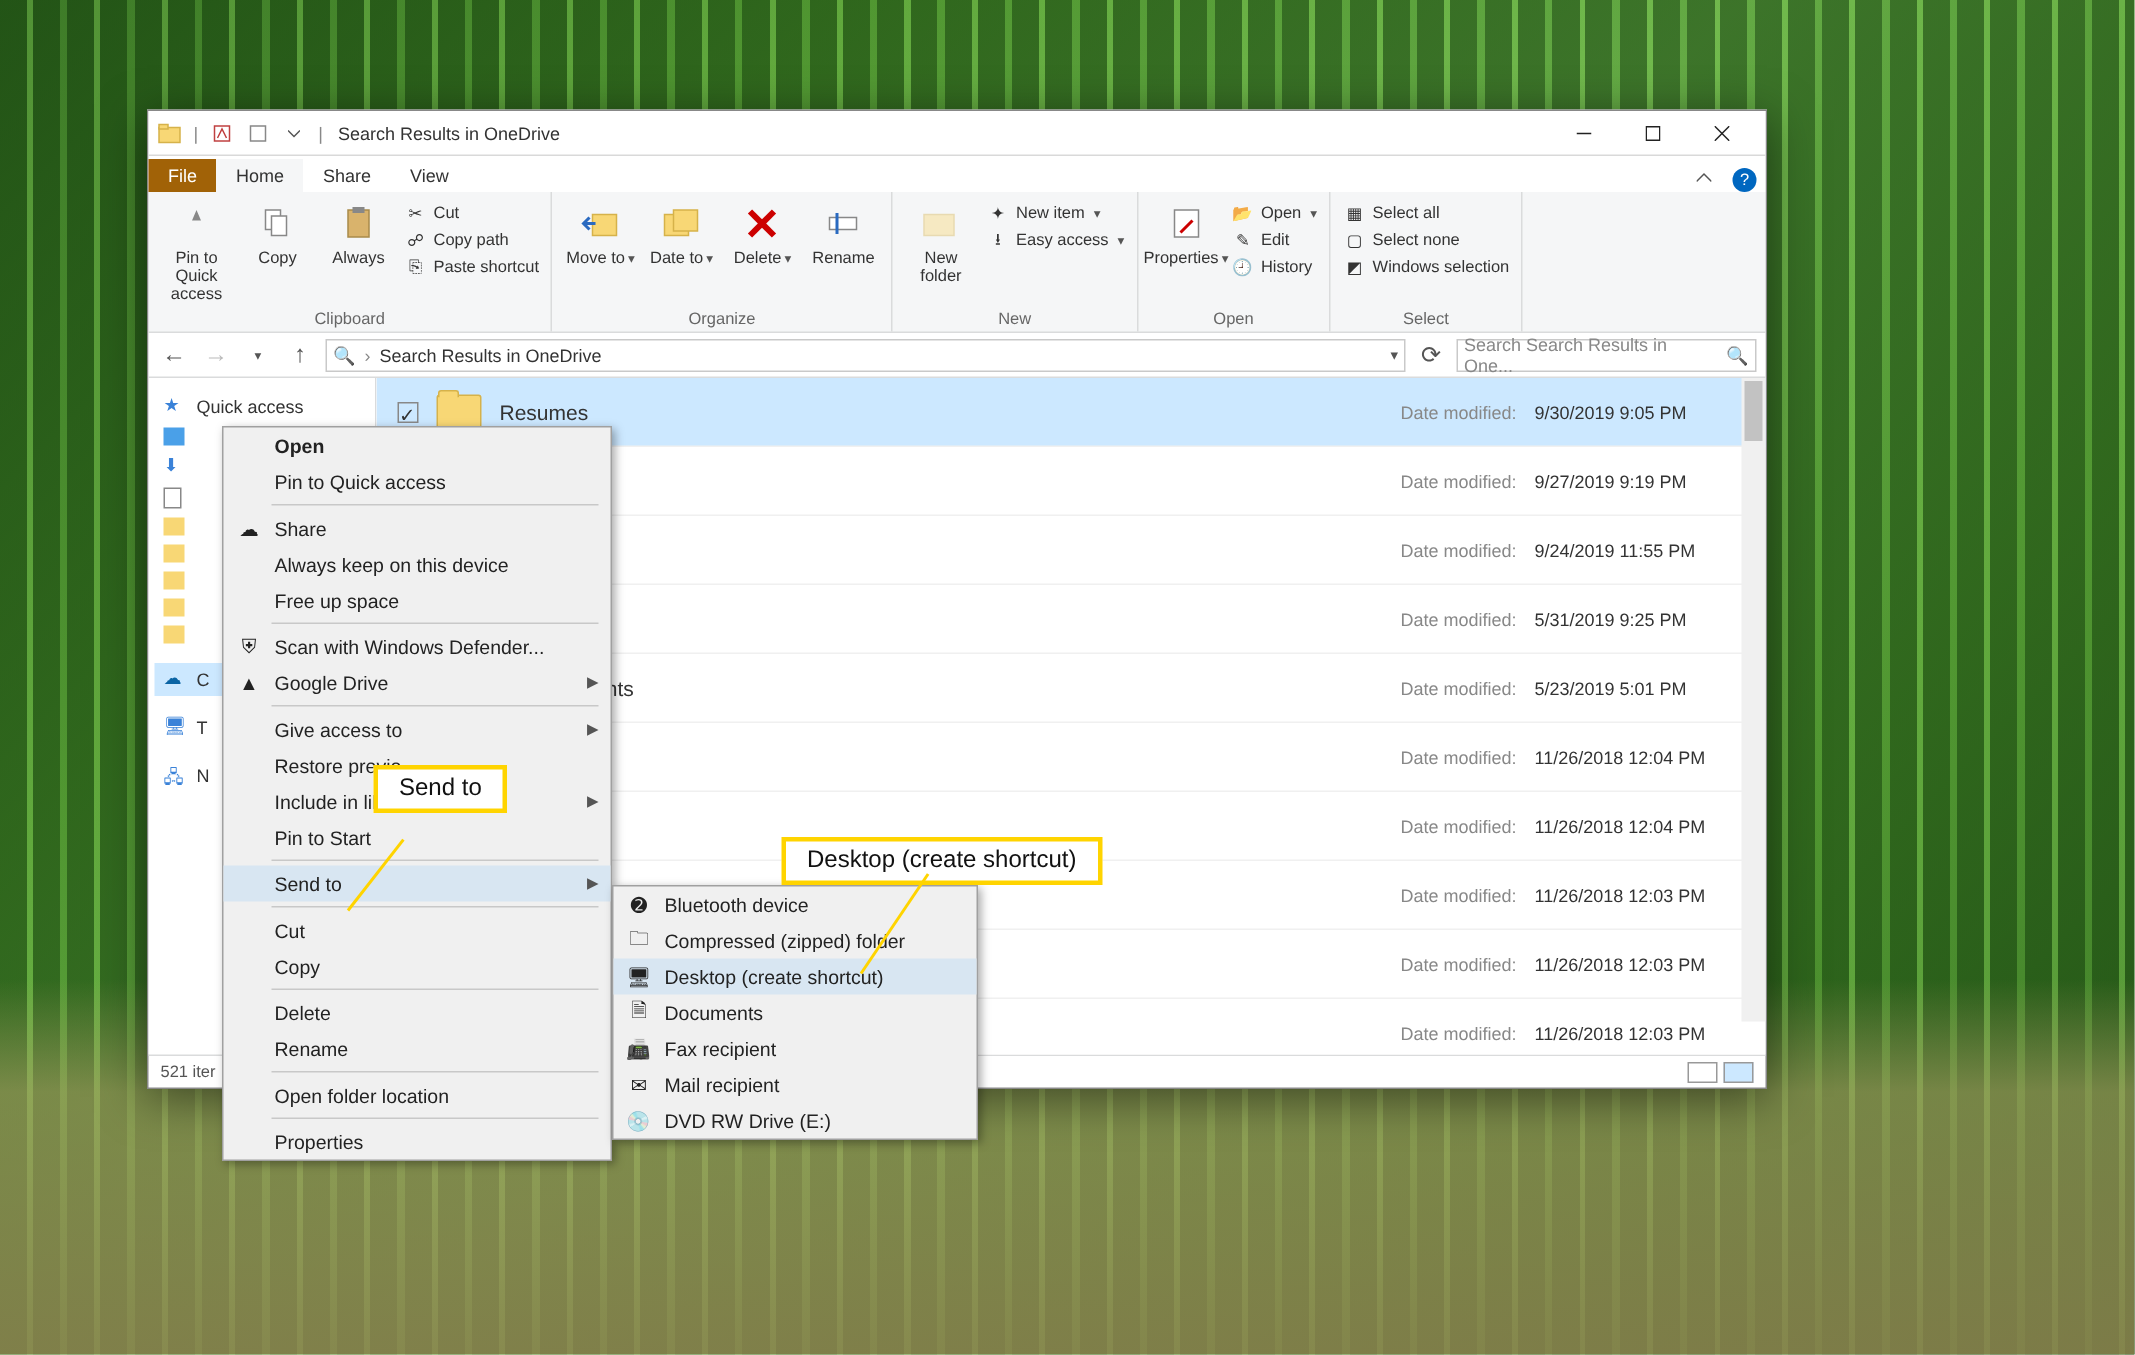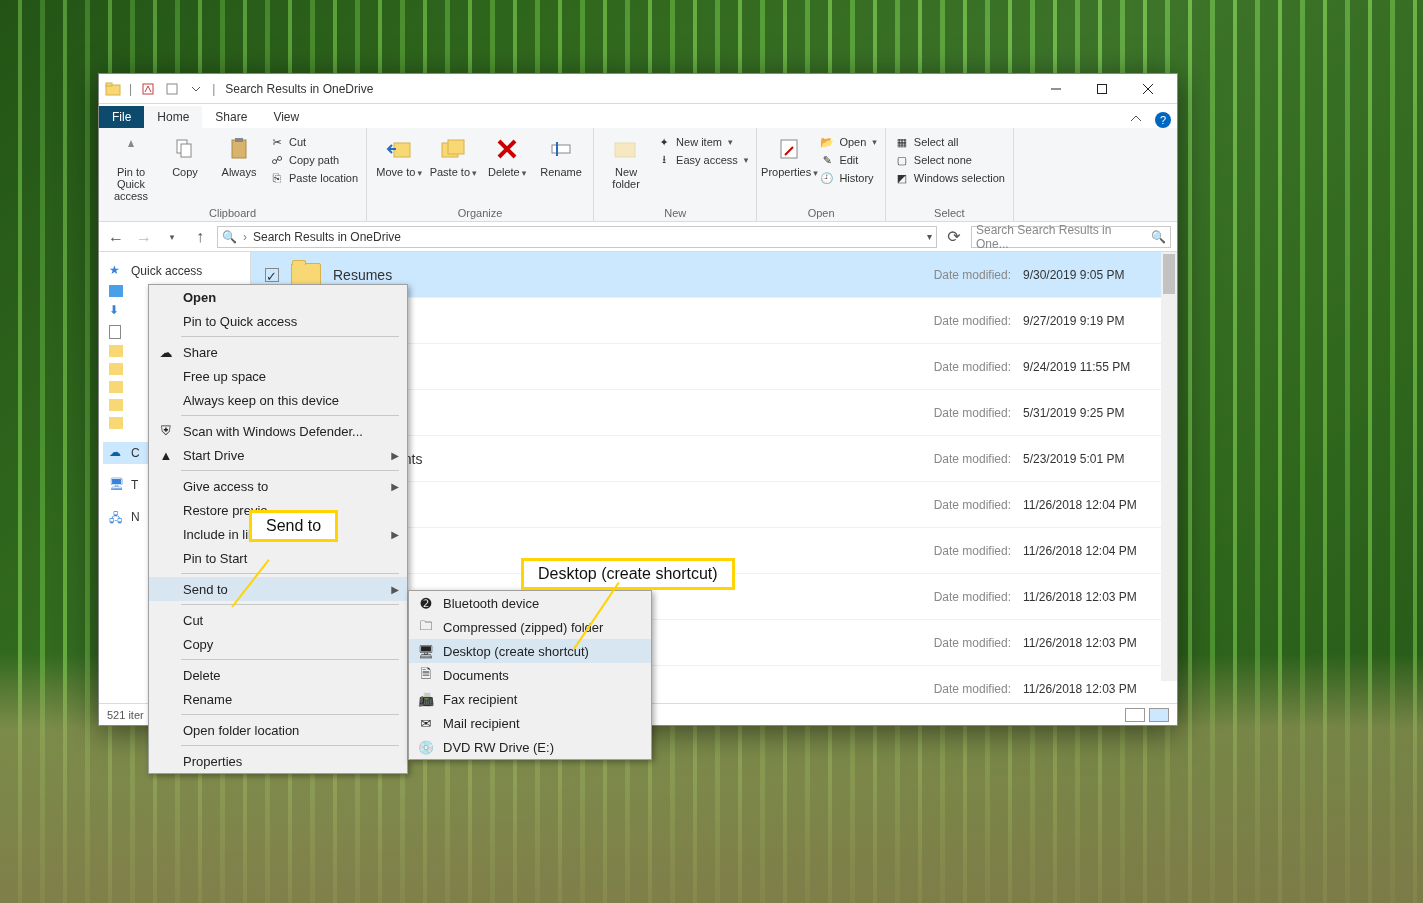--- a/index.html
+++ b/index.html
@@ -21,21 +21,21 @@
 }
 .titlebar { height: 30px; background:#fff; display:flex; align-items:center; padding:0 6px; gap:6px; border-bottom:1px solid #d9d9d9;}
 .tb-icons { display:flex; gap:8px; align-items:center;}
 .tb-icon { width:16px; height:16px; display:flex; align-items:center; justify-content:center; }
 .tb-title { font-size:12px; color:#333; margin-left:4px;}
 .tb-sep { color:#888; font-size:12px;}
 .tb-right { margin-left:auto; display:flex;}
 .win-btn { width:46px; height:30px; display:flex; align-items:center; justify-content:center; color:#222;}
 .tabs { height:24px; background:#fff; display:flex; align-items:flex-end;}
 .tab { padding:3px 12px; font-size:12px; color:#333; border:1px solid transparent;}
-.tab-file { background:#0c4a6e; color:#fff;}
+.tab-file { background:#a16207; color:#fff;}
 .tab-active { background:#f5f6f7;}
 .ribbon { height:94px; background:#f5f6f7; border-bottom:1px solid #dadbdc; display:flex; font-size:11px; color:#333;}
 .rgroup { border-right:1px solid #dadbdc; padding:4px 8px 2px; display:flex; flex-direction:column;}
 .rgroup-body { display:flex; gap:6px; flex:1;}
 .rgroup-label { text-align:center; font-size:11px; color:#666; padding-top:2px;}
 .rbig { width:48px; display:flex; flex-direction:column; align-items:center; gap:2px; padding-top:2px;}
 .rbig-icon { width:30px; height:30px; display:flex; align-items:center; justify-content:center;}
 .rbig-lbl { text-align:center; line-height:12px;}
 .rcol { display:flex; flex-direction:column; gap:2px; padding-top:2px;}
 .ritem { display:flex; align-items:center; gap:4px; white-space:nowrap;}
@@ -180,21 +180,21 @@
           <div class="ritem">
               <span class="ico">✂</span>
               <span>Cut</span>
             </div>
           <div class="ritem">
               <span class="ico">☍</span>
               <span>Copy path</span>
             </div>
           <div class="ritem">
               <span class="ico">⎘</span>
-              <span>Paste location</span>
+              <span>Paste shortcut</span>
             </div>
         </div>
       </div>
       <div class="rgroup-label">Clipboard</div>
     </div>
 
     <div class="rgroup">
       <div class="rgroup-body">
         <div class="rbig">
           <div class="rbig-icon">
@@ -205,21 +205,21 @@
             </div>
           <div class="rbig-lbl"><span>Move to</span><span class="dd">▾</span></div>
         </div>
         <div class="rbig">
           <div class="rbig-icon">
               <svg width="26" height="24">
                 <rect x="2" y="6" width="16" height="14" fill="#f8d775" stroke="#d6b24a"></rect>
                 <rect x="8" y="3" width="16" height="14" fill="#f8d775" stroke="#d6b24a"></rect>
               </svg>
             </div>
-          <div class="rbig-lbl"><span>Paste to</span><span class="dd">▾</span></div>
+          <div class="rbig-lbl"><span>Date to</span><span class="dd">▾</span></div>
         </div>
         <div class="rbig">
           <div class="rbig-icon">
               <svg width="24" height="24">
                 <line x1="4" y1="4" x2="20" y2="20" stroke="#c00" stroke-width="4"></line>
                 <line x1="20" y1="4" x2="4" y2="20" stroke="#c00" stroke-width="4"></line>
               </svg>
             </div>
           <div class="rbig-lbl"><span>Delete</span><span class="dd">▾</span></div>
         </div>
@@ -475,34 +475,34 @@
       <span class="mico"></span>
       <span>Pin to Quick access</span>
     </div>
     <div class="sep"></div>
     <div class="mi">
       <span class="mico">☁</span>
       <span>Share</span>
     </div>
     <div class="mi">
       <span class="mico"></span>
+      <span>Always keep on this device</span>
+    </div>
+    <div class="mi">
+      <span class="mico"></span>
       <span>Free up space</span>
-    </div>
-    <div class="mi">
-      <span class="mico"></span>
-      <span>Always keep on this device</span>
     </div>
     <div class="sep"></div>
     <div class="mi">
       <span class="mico">⛨</span>
       <span>Scan with Windows Defender...</span>
     </div>
     <div class="mi">
       <span class="mico">▲</span>
-      <span>Start Drive</span>
+      <span>Google Drive</span>
       <span class="arrow">▶</span>
     </div>
     <div class="sep"></div>
     <div class="mi">
       <span class="mico"></span>
       <span>Give access to</span>
       <span class="arrow">▶</span>
     </div>
     <div class="mi">
       <span class="mico"></span>

